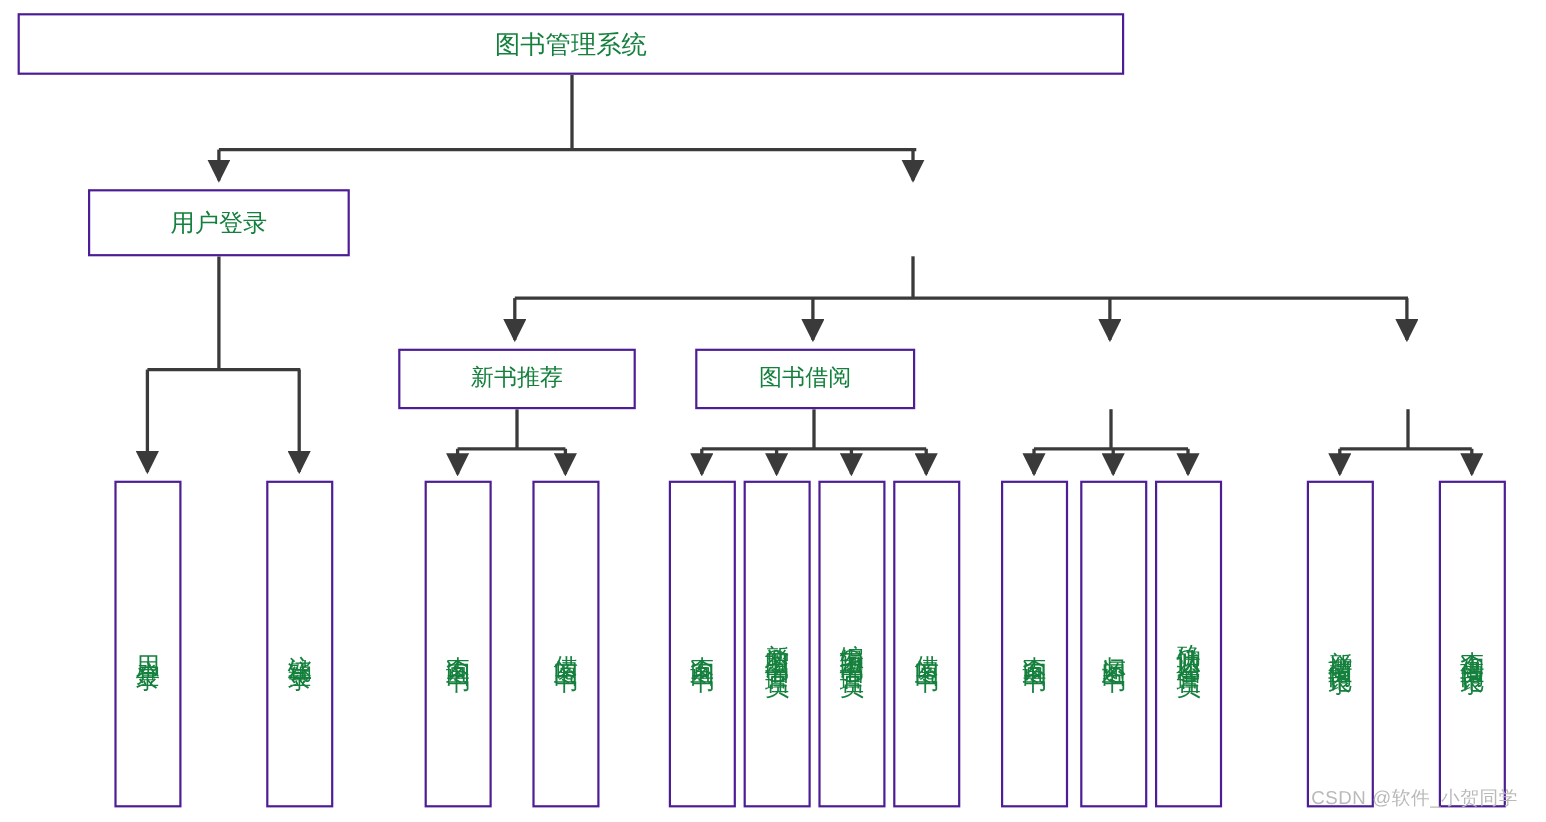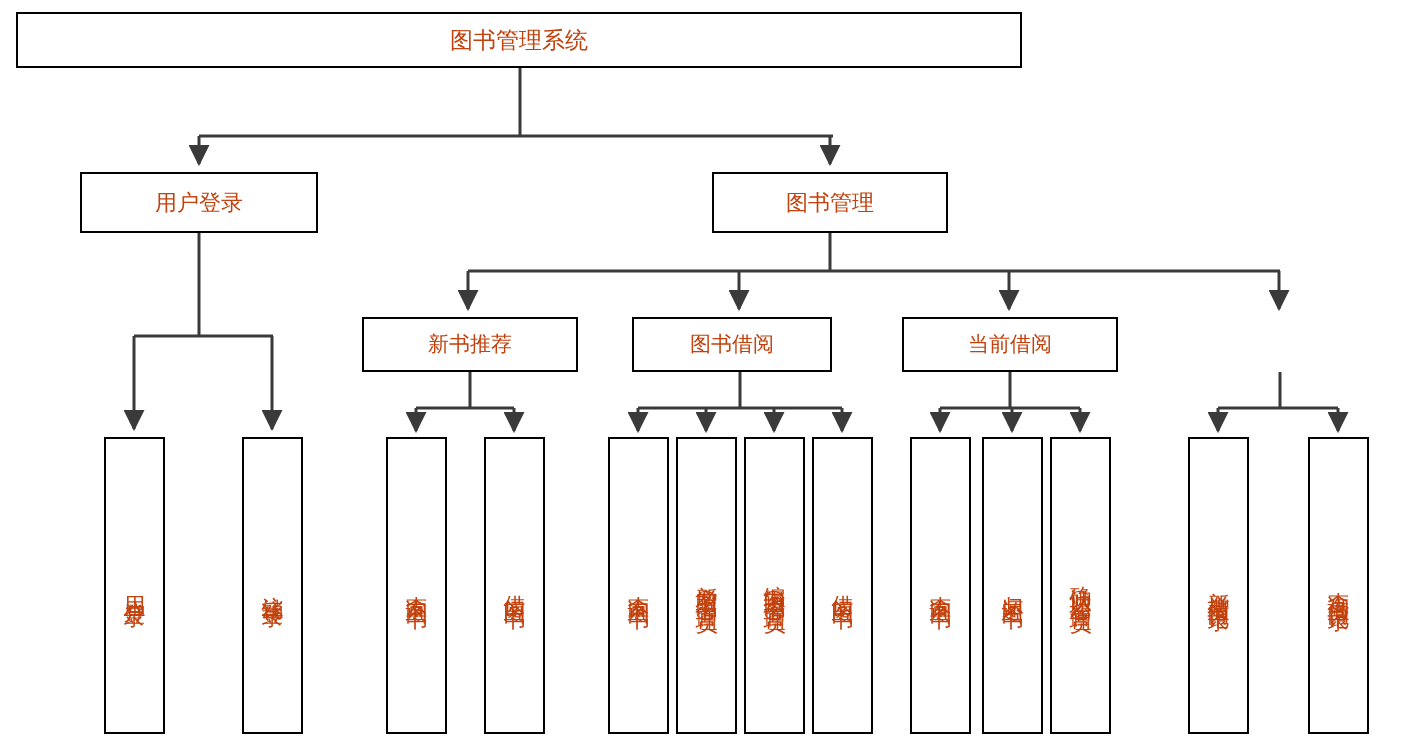--- a/index.html
+++ b/index.html
@@ -22,25 +22,25 @@
     left: 0;
     top: 0;
     width: 1405px;
     height: 747px;
     pointer-events: none;
   }
   .node {
     position: absolute;
     box-sizing: border-box;
     background: #ffffff;
-    border: 2px solid #000000;
+    border: 2px solid #4c1d95;
     display: flex;
     align-items: center;
     justify-content: center;
-    color: #c2410c;
+    color: #15803d;
   }
   .node .label {
     text-align: center;
     line-height: 1.25;
     white-space: pre;
   }
   .node.root .label { font-size: 23px; }
   .node.lvl1 .label { font-size: 22px; }
   .node.lvl2 .label { font-size: 21px; }
   .node.leaf {
@@ -120,32 +120,26 @@
     </g>
   </svg>
 
   <div class="node root" id="node-root" style="left: 16px; top: 12px; width: 1006px; height: 56px;">
     <span class="label">图书管理系统</span>
   </div>
 
   <div class="node lvl1" id="node-l1-0" style="left: 80px; top: 172px; width: 238px; height: 61px;">
     <span class="label">用户登录</span>
   </div>
-  <div class="node lvl1" id="node-l1-1" style="left: 712px; top: 172px; width: 236px; height: 61px;">
-    <span class="label">图书管理</span>
-  </div>
 
   <div class="node lvl2" id="node-l2-0" style="left: 362px; top: 317px; width: 216px; height: 55px;">
     <span class="label">新书推荐</span>
   </div>
   <div class="node lvl2" id="node-l2-1" style="left: 632px; top: 317px; width: 200px; height: 55px;">
     <span class="label">图书借阅</span>
-  </div>
-  <div class="node lvl2" id="node-l2-2" style="left: 902px; top: 317px; width: 216px; height: 55px;">
-    <span class="label">当前借阅</span>
   </div>
 
   <div class="node leaf" id="node-leaf-0" style="left: 104px; top: 437px; width: 61px; height: 297px;">
     <span class="label">用户登录</span>
   </div>
   <div class="node leaf" id="node-leaf-1" style="left: 242px; top: 437px; width: 61px; height: 297px;">
     <span class="label">注销登录</span>
   </div>
   <div class="node leaf" id="node-leaf-2" style="left: 386px; top: 437px; width: 61px; height: 297px;">
     <span class="label">查询图书</span>
@@ -174,14 +168,15 @@
   <div class="node leaf" id="node-leaf-10" style="left: 1050px; top: 437px; width: 61px; height: 297px;">
     <span class="label">确认归还（管理员）</span>
   </div>
   <div class="node leaf" id="node-leaf-11" style="left: 1188px; top: 437px; width: 61px; height: 297px;">
     <span class="label">新增借阅记录</span>
   </div>
   <div class="node leaf" id="node-leaf-12" style="left: 1308px; top: 437px; width: 61px; height: 297px;">
     <span class="label">查询借阅记录</span>
   </div>
 
+  <div class="watermark" id="watermark" style="left: 1192px; top: 714px; color: rgb(185, 185, 185);">CSDN @软件_小贺同学</div>
 
 </div>
 
 </body></html>

